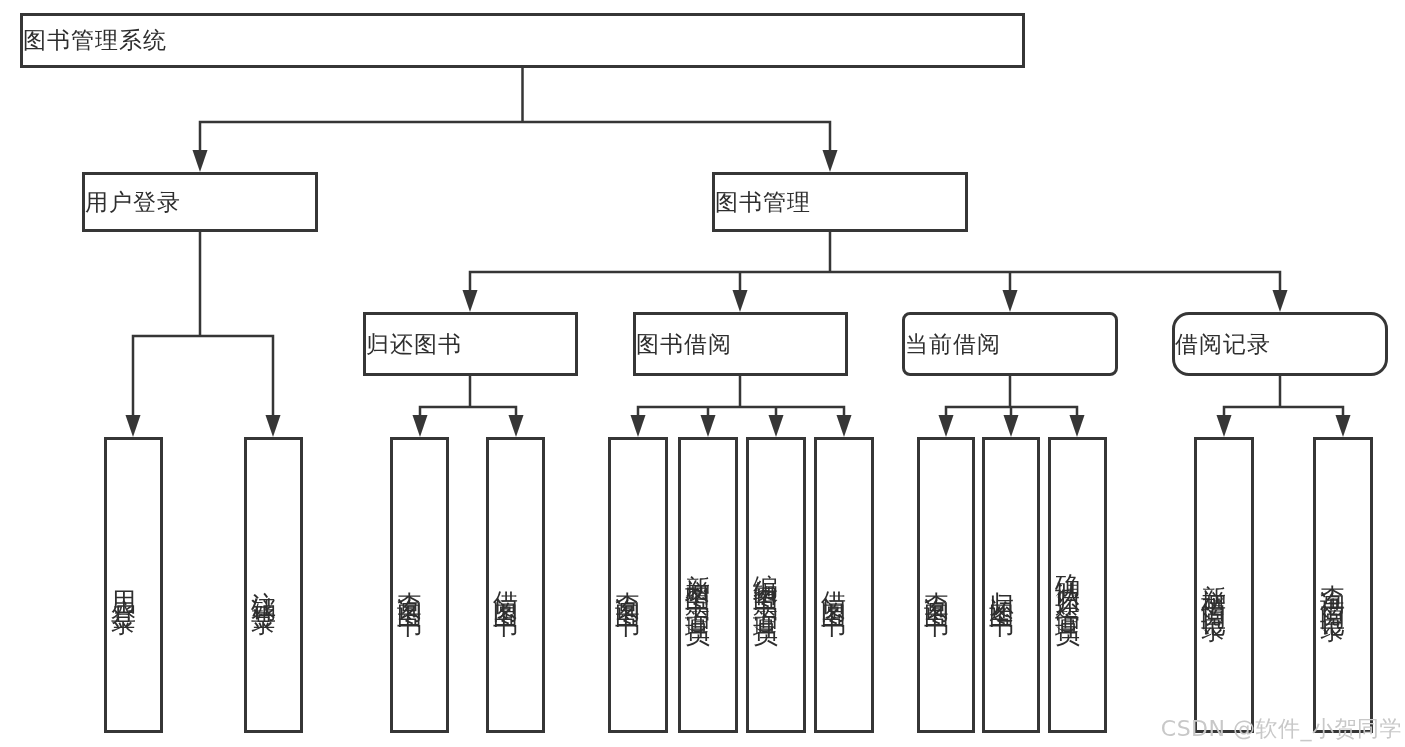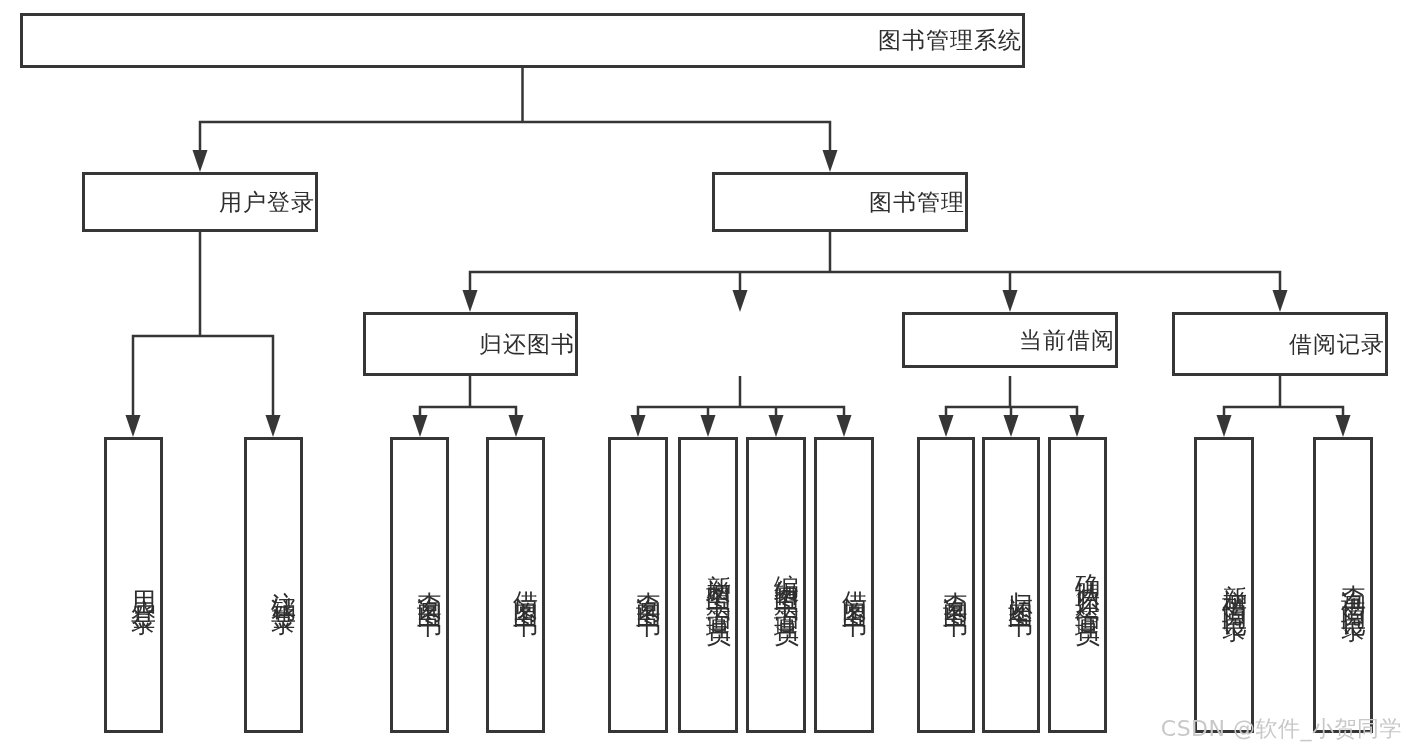--- a/index.html
+++ b/index.html
@@ -9,21 +9,21 @@
     background:#ffffff;
     overflow:hidden;
     font-family:"DejaVu Sans","Liberation Sans",sans-serif;
   }
   .connectors{position:absolute;left:0;top:0;width:1405px;height:747px;z-index:1;}
   .connectors path{stroke:#363636;stroke-width:2.5;fill:none;}
   .connectors polygon{fill:#363636;stroke:none;}
   .box{
     position:absolute;box-sizing:border-box;
     border:3px solid #363636;background:#ffffff;
-    display:flex;align-items:center;justify-content:flex-end;
+    display:flex;align-items:center;justify-content:flex-start;
     color:#2e2e2e;z-index:2;
   }
   .hbox .lbl{font-size:23px;letter-spacing:1px;white-space:nowrap;}
   .vbox .lbl{
     writing-mode:vertical-rl;text-orientation:mixed;
     font-size:25px;letter-spacing:7px;white-space:nowrap;
   }
   .watermark{
     position:absolute;right:3px;bottom:3px;
     font-size:22px;color:#c8c8c8;letter-spacing:0.5px;
@@ -78,24 +78,27 @@
   <div class="box hbox" style="left:82px;top:172px;width:236px;height:60px;">
     <span class="lbl">用户登录</span>
   </div>
   <div class="box hbox" style="left:712px;top:172px;width:256px;height:60px;">
     <span class="lbl">图书管理</span>
   </div>
 
   <div class="box hbox" style="left:363px;top:312px;width:215px;height:64px;">
     <span class="lbl">归还图书</span>
   </div>
-  <div class="box hbox" style="left:902px;top:312px;width:216px;height:56px;">
+  <div class="box hbox" style="left:633px;top:312px;width:215px;height:64px;">
+    <span class="lbl">图书借阅</span>
+  </div>
+  <div class="box hbox" style="left:902px;top:312px;width:216px;height:64px;border-radius:8px;">
     <span class="lbl">当前借阅</span>
   </div>
-  <div class="box hbox" style="left:1172px;top:312px;width:216px;height:64px;">
+  <div class="box hbox" style="left:1172px;top:312px;width:216px;height:64px;border-radius:17px;">
     <span class="lbl">借阅记录</span>
   </div>
 
   <div class="box vbox" style="left:104px;top:437px;width:59px;height:296px;">
     <span class="lbl">用户登录</span>
   </div>
   <div class="box vbox" style="left:244px;top:437px;width:59px;height:296px;">
     <span class="lbl">注销登录</span>
   </div>
 

